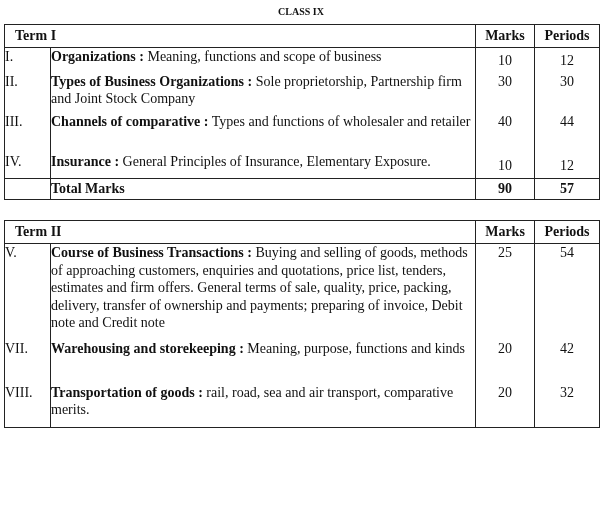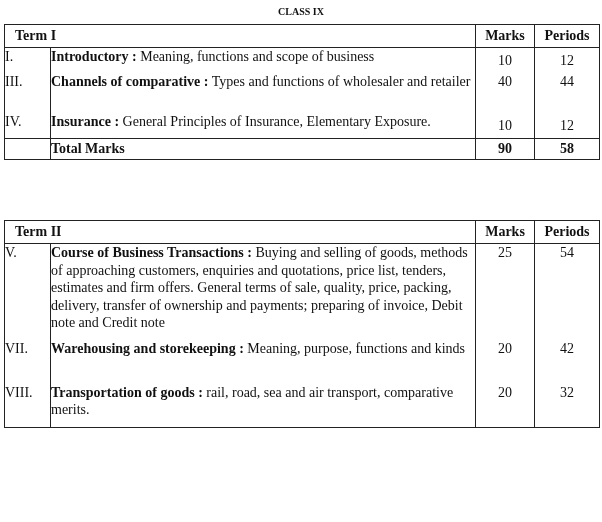--- a/index.html
+++ b/index.html
@@ -52,41 +52,47 @@
       <col class="c-periods">
     </colgroup>
   <tbody>
       <tr class="head">
     <td colspan="2" class="term term-span">Term I</td>
     <td class="num-h">Marks</td>
     <td class="num-h">Periods</td>
   </tr>
   <tr style="height:25px">
     <td class="rn">I.</td>
-    <td class="topic"><span class="b">Introductory :</span><span> Meaning, functions and scope of business</span></td>
+    <td class="topic"><span class="b">Organizations :</span><span> Meaning, functions and scope of business</span></td>
     <td class="val" style="vertical-align:top;padding-top:4px">10</td>
     <td class="val" style="vertical-align:top;padding-top:4px">12</td>
+  </tr>
+  <tr style="height:40px">
+    <td class="rn">II.</td>
+    <td class="topic"><span class="b">Types of Business Organizations :</span><span> Sole proprietorship, Partnership firm and Joint Stock Company</span></td>
+    <td class="val">30</td>
+    <td class="val">30</td>
   </tr>
   <tr style="height:40px">
     <td class="rn">III.</td>
     <td class="topic"><span class="b">Channels of comparative :</span><span> Types and functions of wholesaler and retailer</span></td>
     <td class="val">40</td>
     <td class="val">44</td>
   </tr>
   <tr style="height:26px">
     <td class="rn">IV.</td>
     <td class="topic"><span class="b">Insurance :</span><span> General Principles of Insurance, Elementary Exposure.</span></td>
     <td class="val" style="vertical-align:top;padding-top:4px">10</td>
     <td class="val" style="vertical-align:top;padding-top:4px">12</td>
   </tr>
   <tr class="total">
     <td></td>
     <td class="topic" style="padding-top:0">Total Marks</td>
     <td class="val">90</td>
-    <td class="val">58</td>
+    <td class="val">57</td>
   </tr>
 </tbody>
   </table>
 
 <table class="syl" id="t2">
   <colgroup>
       <col class="c-num">
       <col class="c-topic">
       <col class="c-marks">
       <col class="c-periods">

